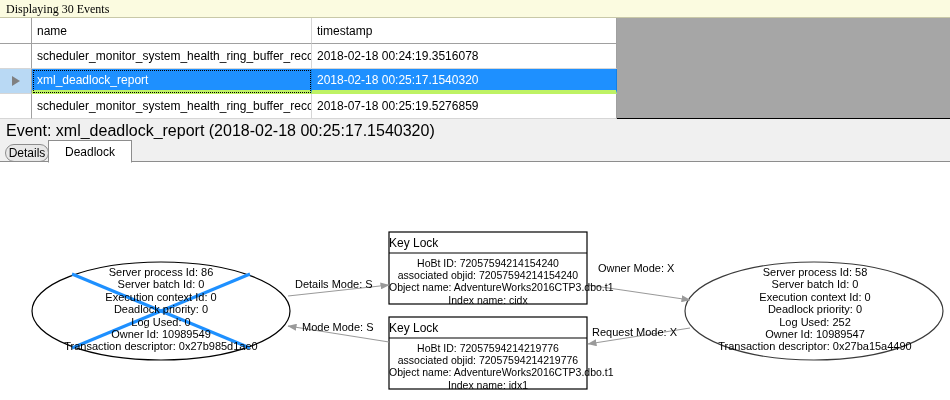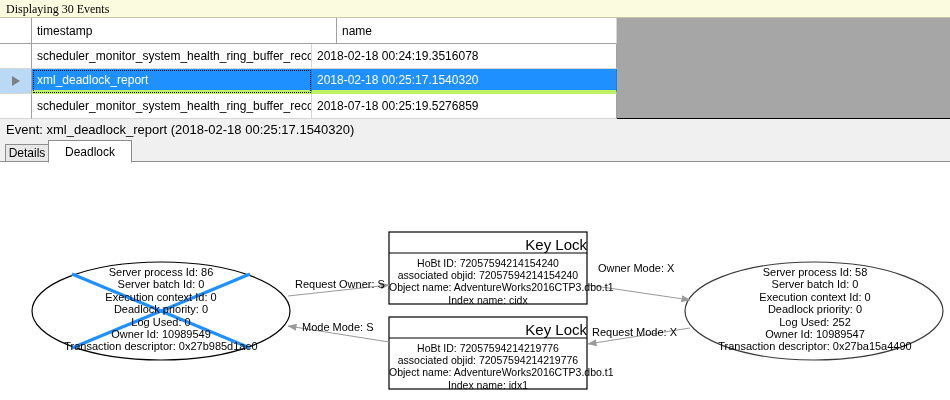--- a/index.html
+++ b/index.html
@@ -78,41 +78,41 @@
     border-bottom:5px solid transparent;
     border-left:8px solid #808080;
   }
 
   
   .evt-hdr{
     position:absolute;left:0;top:119px;width:950px;height:20px;
     background:#f0f0f0;
   }
   .evt-hdr-text{
-    position:absolute;left:6px;top:3px;font-size:13px;white-space:nowrap;
+    position:absolute;left:6px;top:3px;font-size:16px;white-space:nowrap;
   }
 
   
   .tabstrip{
     position:absolute;left:0;top:139px;width:950px;height:23px;
     background:#f0f0f0;
   }
   .tabstrip:after{
     content:"";position:absolute;left:0;bottom:0;width:950px;height:1px;
     background:#8d8d8d;
   }
   .tab{
     position:absolute;box-sizing:border-box;
     font-size:12px;color:#000;
     display:flex;align-items:center;justify-content:center;
     border:1px solid #8d8d8d;
   }
   .tab-details{
     left:5px;top:5px;width:44px;height:18px;
-    background:#e8e8e8;border-bottom:1px solid #8d8d8d;
+    background:#e8e8e8;border-bottom:1px solid #8d8d8d;border-radius:9px;
   }
   .tab-deadlock{
     left:48px;top:1px;width:84px;height:23px;
     background:#ffffff;border-bottom:1px solid #ffffff;z-index:3;
   }
 
   
   .canvas{
     position:absolute;left:0;top:162px;width:950px;height:238px;
     background:#ffffff;
@@ -123,21 +123,21 @@
 
   .node-text{
     position:absolute;text-align:center;
     font-size:11px;line-height:12.4px;color:#000;
     white-space:nowrap;pointer-events:none;
   }
   .proc-left{left:32px;top:104px;width:258px;}
   .proc-right{left:690px;top:104px;width:250px;}
 
   .lockbox-title{
-    position:absolute;text-align:right;font-size:15px;color:#000;
+    position:absolute;text-align:left;font-size:12px;color:#000;
   }
   .lockbox-body{
     position:absolute;text-align:center;font-size:10.5px;line-height:12.2px;color:#000;
     white-space:nowrap;
   }
 
   .edge-label{
     position:absolute;font-size:11px;color:#000;white-space:nowrap;
   }
 </style>
@@ -147,22 +147,22 @@
 <div class="app">
 
   <div class="banner">
     <span class="banner-text">Displaying 30 Events</span>
   </div>
 
   <div class="grid">
 
     <div class="grid-row r-head">
       <div class="cell c-ind"></div>
+      <div class="cell c-name">name</div>
       <div class="cell c-ts">timestamp</div>
-      <div class="cell c-name">name</div>
     </div>
 
     <div class="grid-row r0">
       <div class="cell c-ind"></div>
       <div class="cell c-name">scheduler_monitor_system_health_ring_buffer_recorded</div>
       <div class="cell c-ts">2018-02-18 00:24:19.3516078</div>
     </div>
 
     <div class="grid-row r1">
       <div class="cell c-ind">
@@ -249,19 +249,19 @@
     </div>
 
     <div class="lockbox-title" style="left:389px;top:159px;width:198px;">Key Lock</div>
     <div class="lockbox-body" style="left:389px;top:180px;width:198px;">
       <div>HoBt ID: 72057594214219776</div>
       <div>associated objid: 72057594214219776</div>
       <div>Object name: AdventureWorks2016CTP3.dbo.t1</div>
       <div>Index name: idx1</div>
     </div>
 
-    <div class="edge-label" style="left:295px;top:116px;">Request Owner: S</div>
+    <div class="edge-label" style="left:295px;top:116px;">Details Mode: S</div>
     <div class="edge-label" style="left:302px;top:159px;">Mode Mode: S</div>
     <div class="edge-label" style="left:598px;top:100px;">Owner Mode: X</div>
     <div class="edge-label" style="left:592px;top:164px;">Request Mode: X</div>
 
   </div>
 </div>
 
 </body></html>

